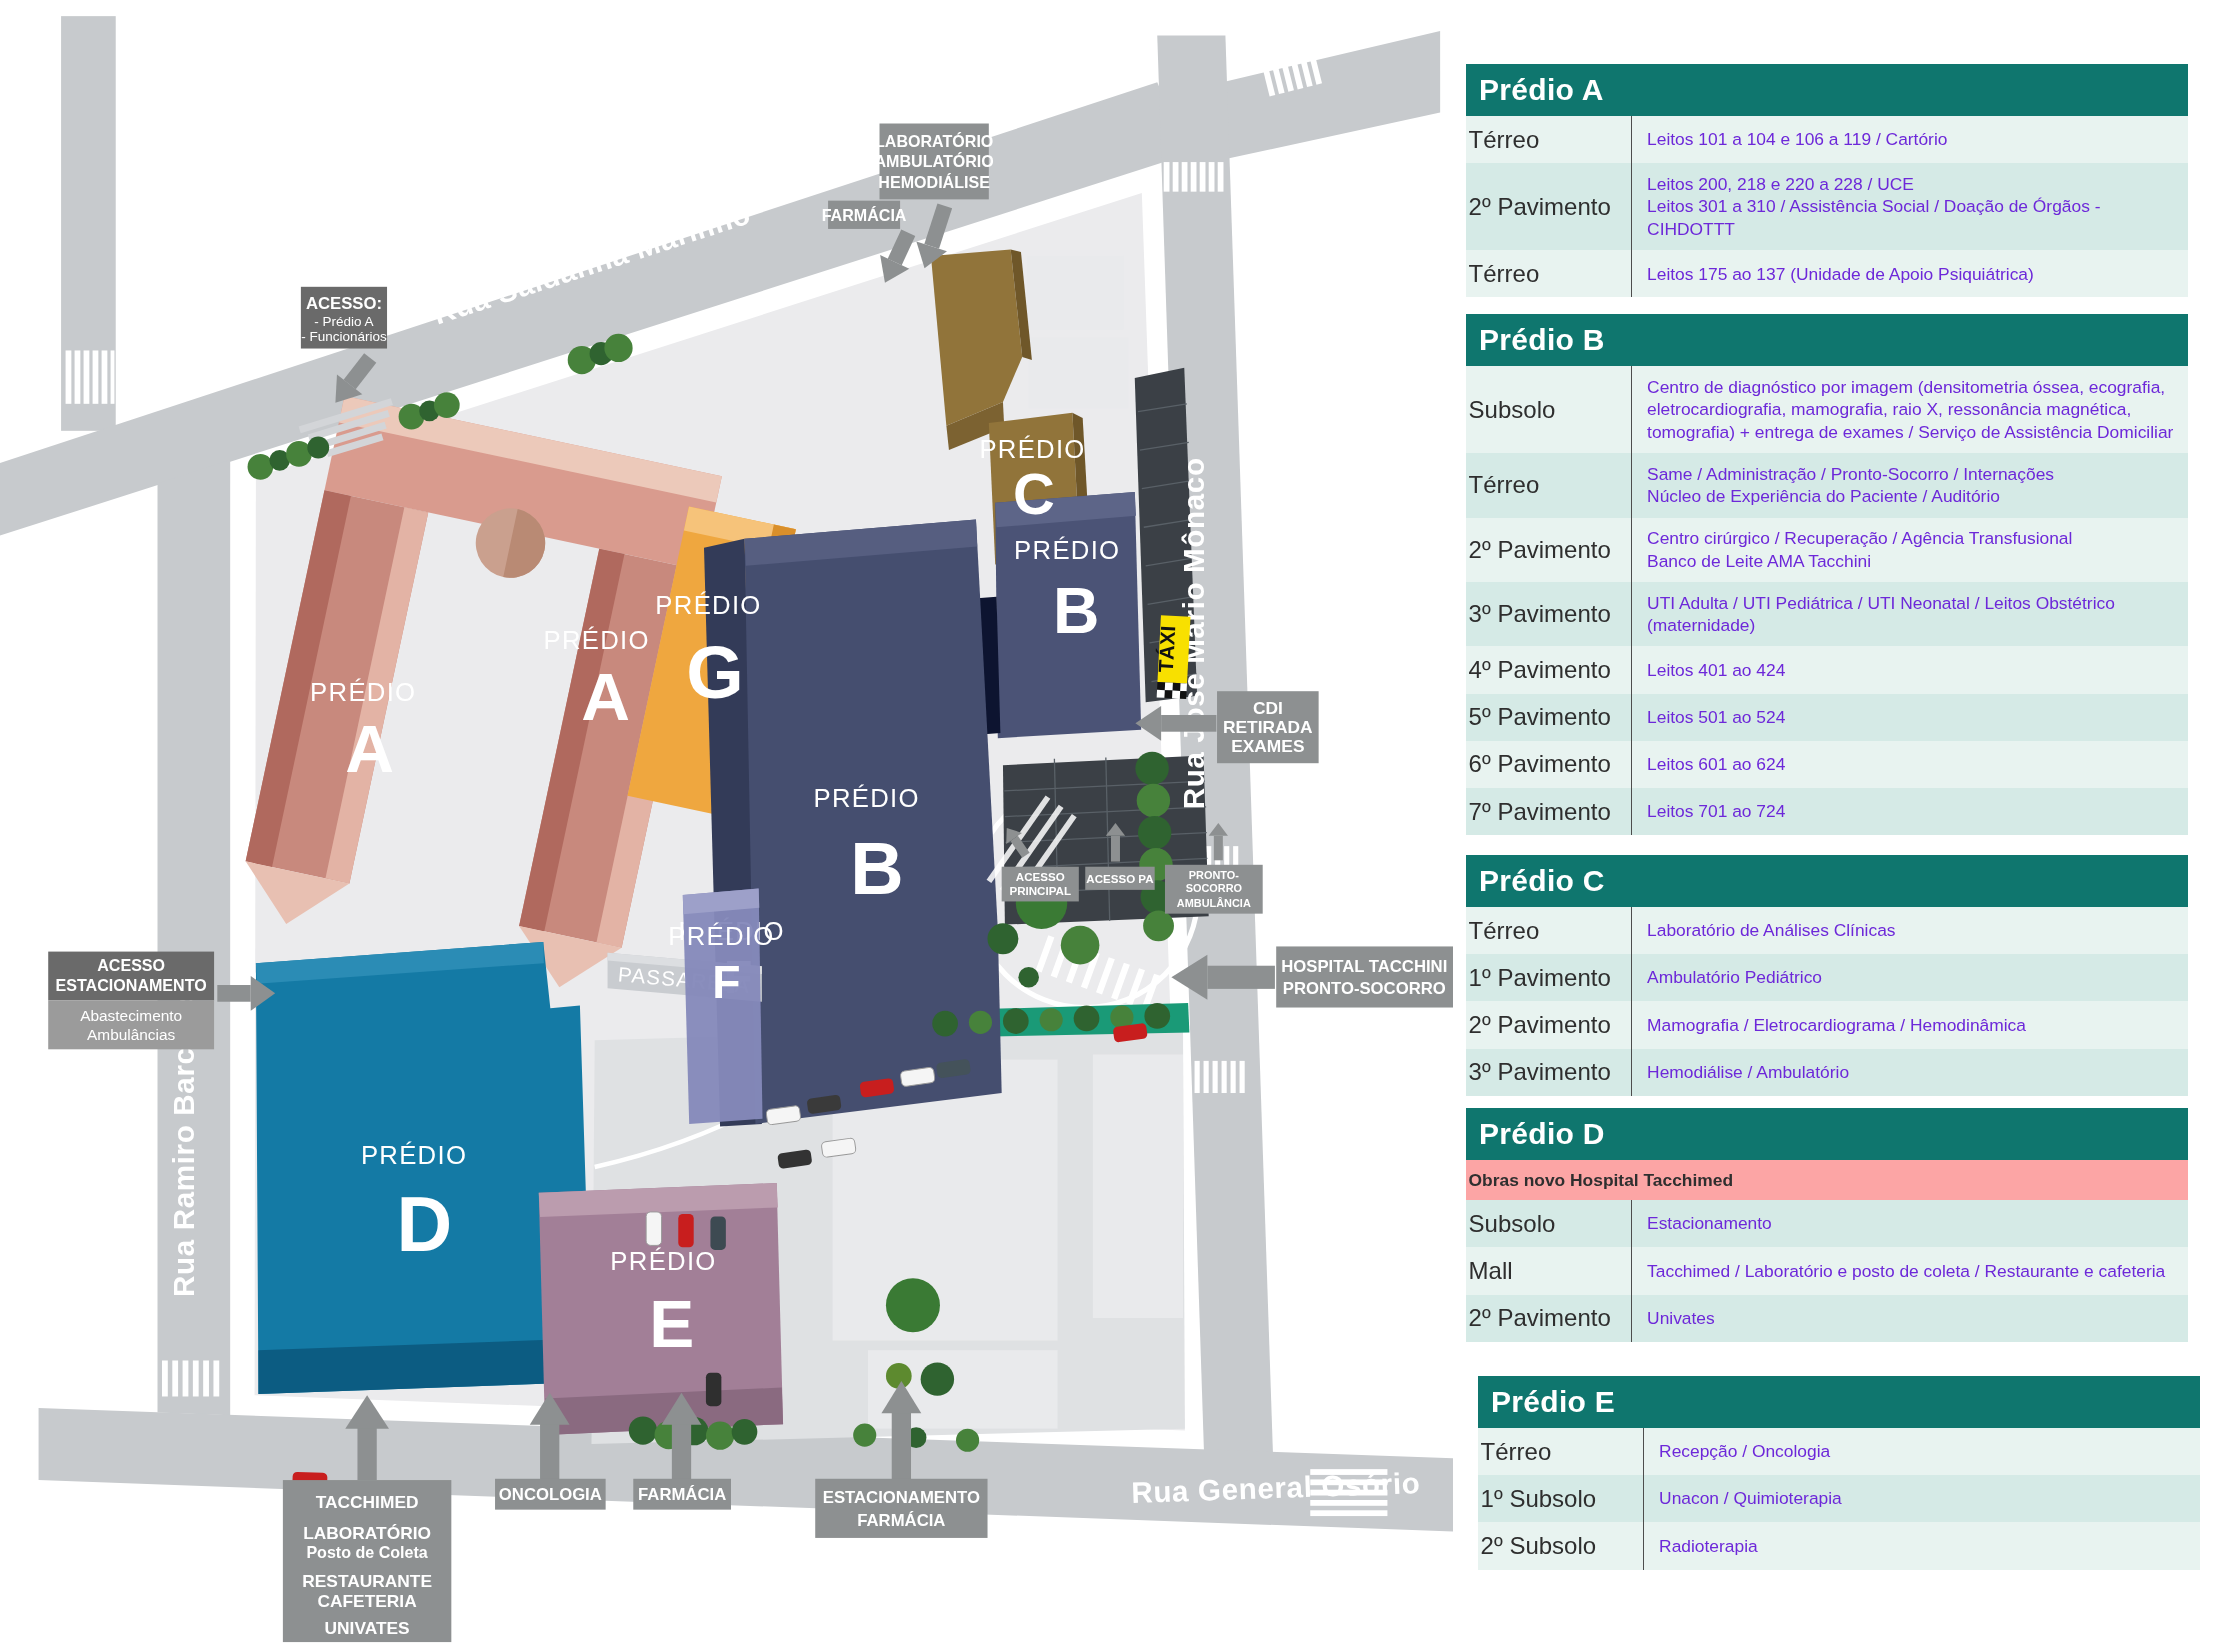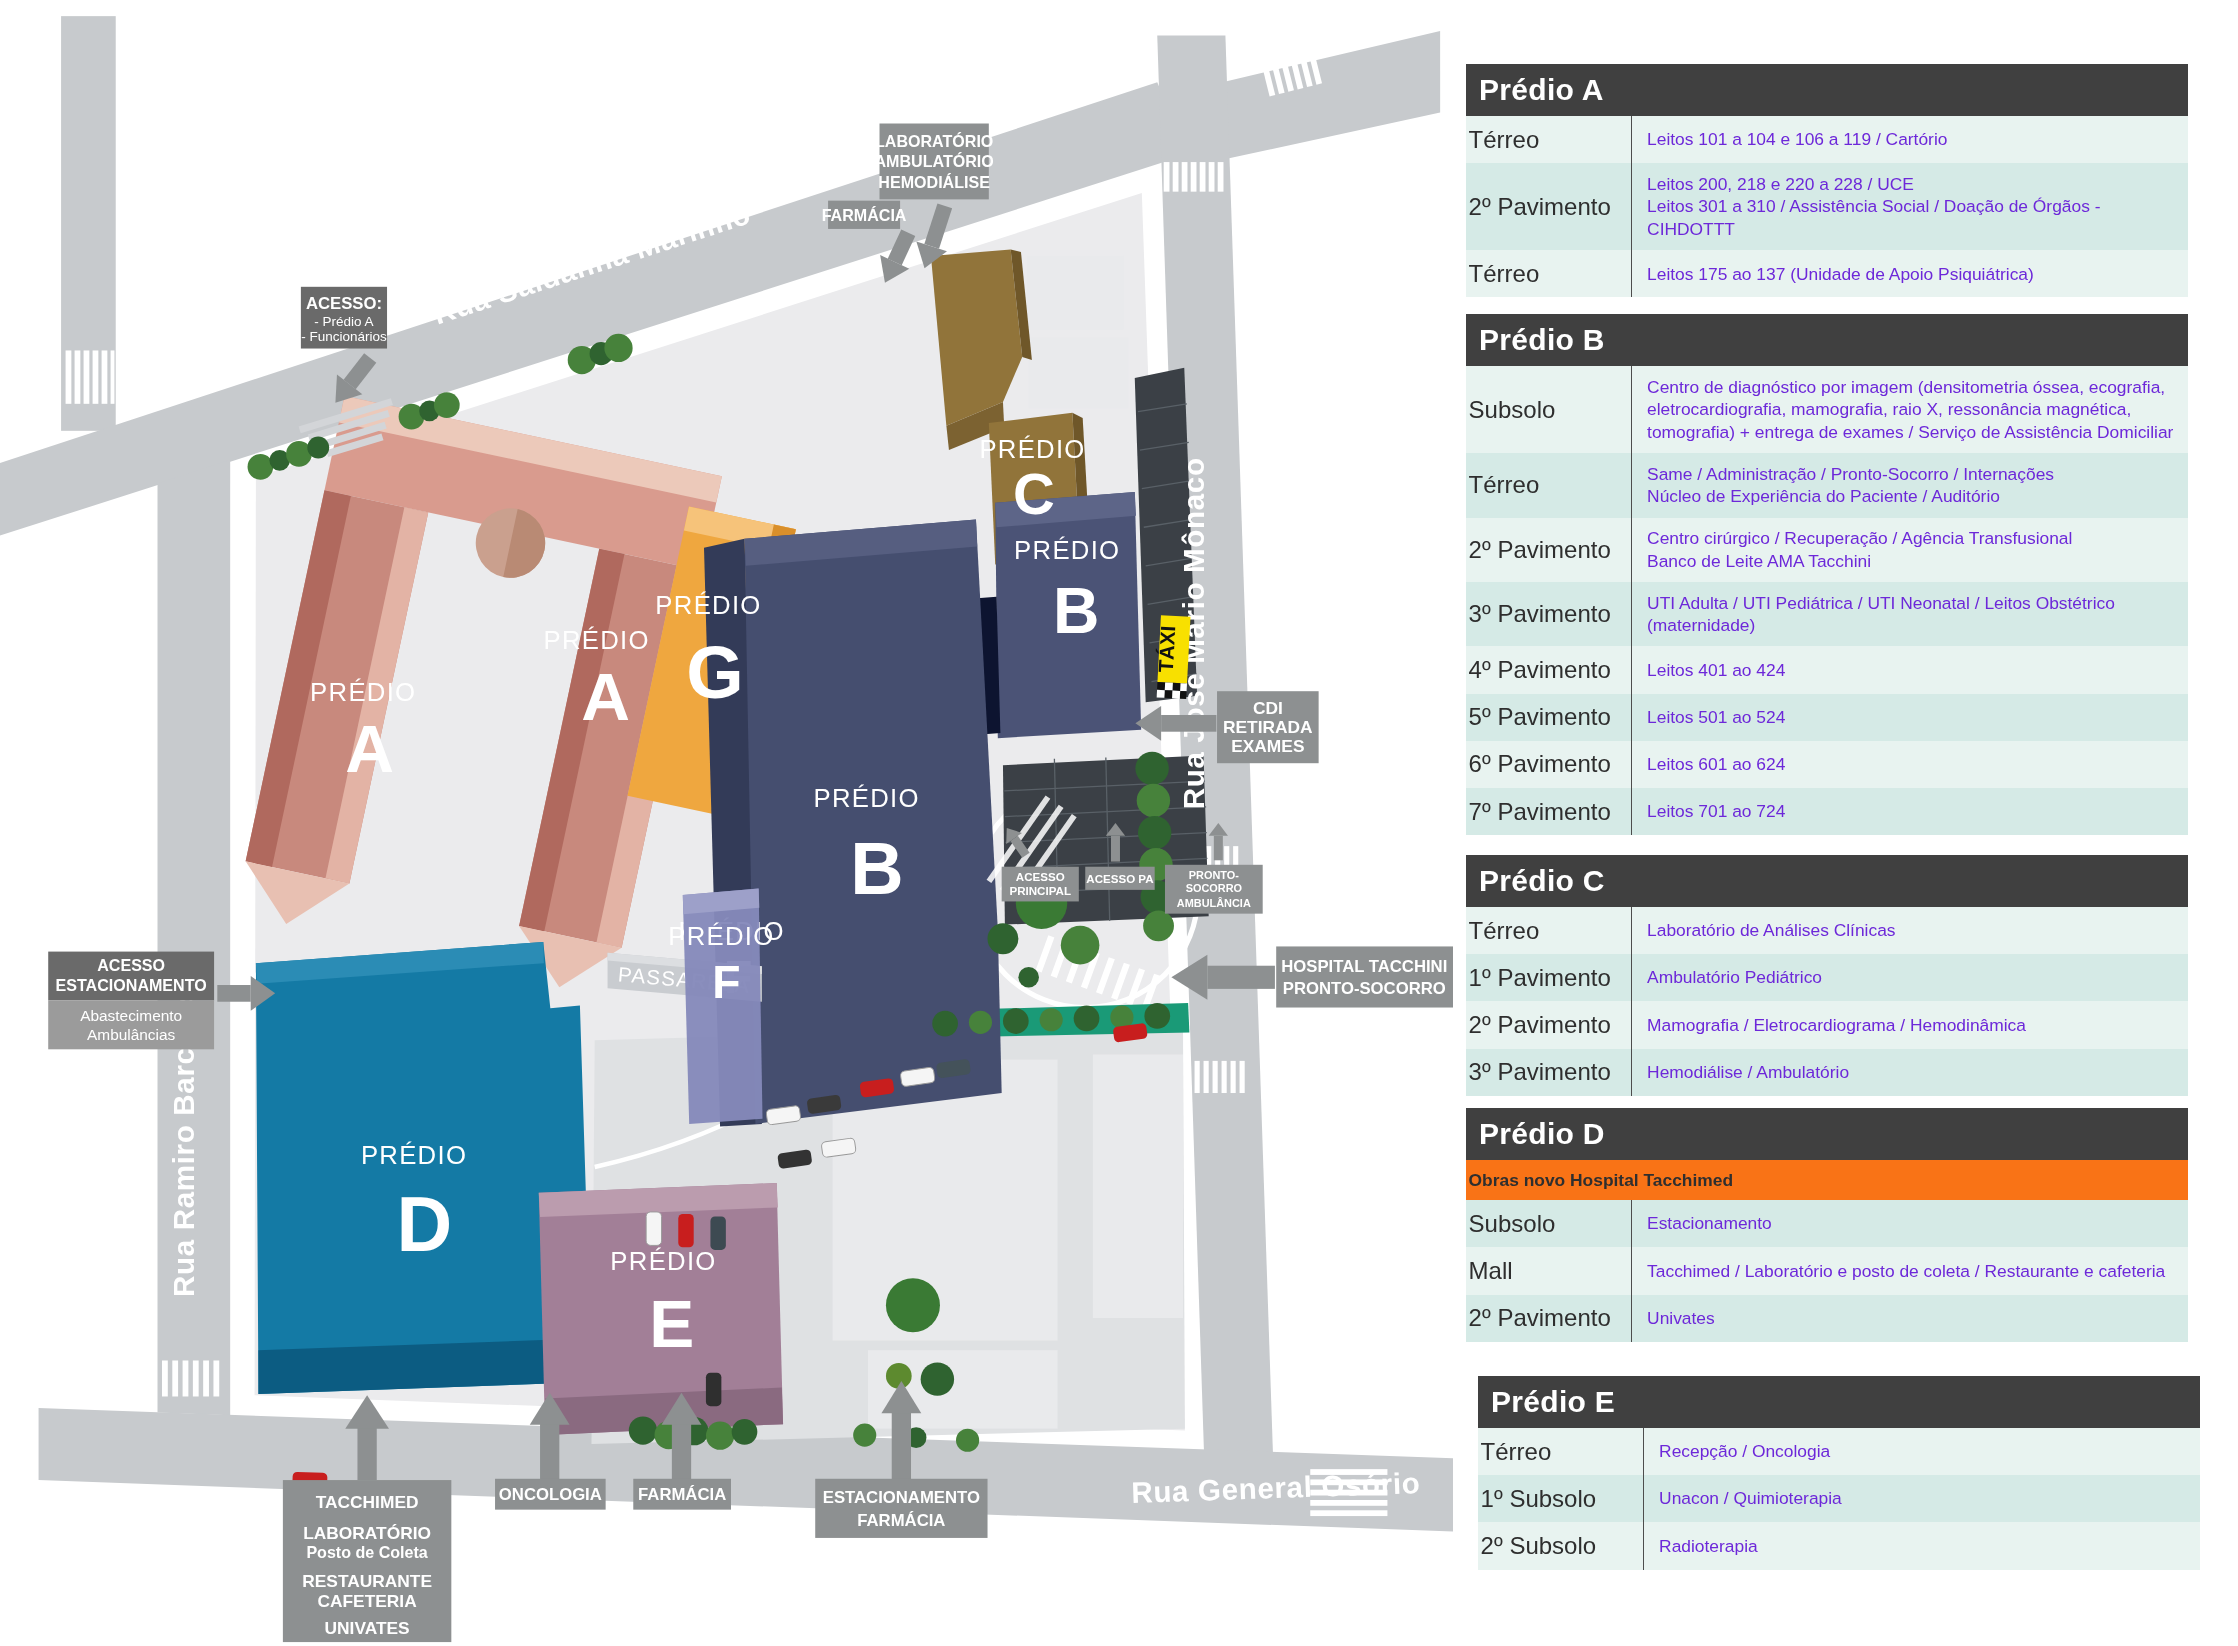--- a/index.html
+++ b/index.html
@@ -3,23 +3,23 @@
 <meta charset="utf-8">
 <style>
   html,body{margin:0;padding:0;background:#fff;}
   #stage{position:relative;width:2239px;height:1646px;background:#ffffff;overflow:hidden;
          font-family:"Liberation Sans", sans-serif;}
   svg text{font-family:"Liberation Sans", sans-serif;}
 
   
   #tables{position:absolute;left:1466px;top:0;width:722px;height:1646px;}
   .btable{position:absolute;left:0;width:100%;}
-  .bt-header{background:#404040;color:#fff;font-weight:bold;font-size:30px;
+  .bt-header{background:#0f766e;color:#fff;font-weight:bold;font-size:30px;
              padding:9px 0 9px 13px;letter-spacing:0.3px;}
-  .bt-note{background:#f97316;color:#2f2f2f;font-weight:bold;font-size:17.4px;
+  .bt-note{background:#fca5a5;color:#2f2f2f;font-weight:bold;font-size:17.4px;
            padding:9.6px 13px 9.6px 2.6px;}
   .bt-row{display:flex;align-items:center;}
   .bt-row.light{background:#e8f3f0;}
   .bt-row.dark{background:#d5eae6;}
   .bt-floor{flex:0 0 157px;padding:9.6px 5.1px 9.6px 2.6px;font-size:24px;color:#2e2e2e;
             align-self:stretch;display:flex;align-items:center;border-right:1.3px solid #4d4d4d;}
   .bt-desc{flex:1;padding:9.6px 11.6px 9.6px 15.4px;font-size:17.4px;line-height:1.3;color:#6d28d9;
            white-space:pre-line;}
 
   

